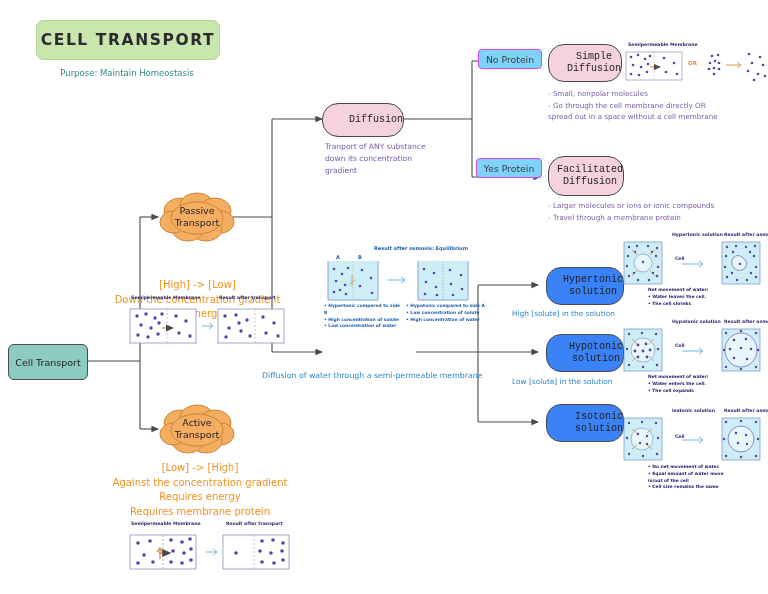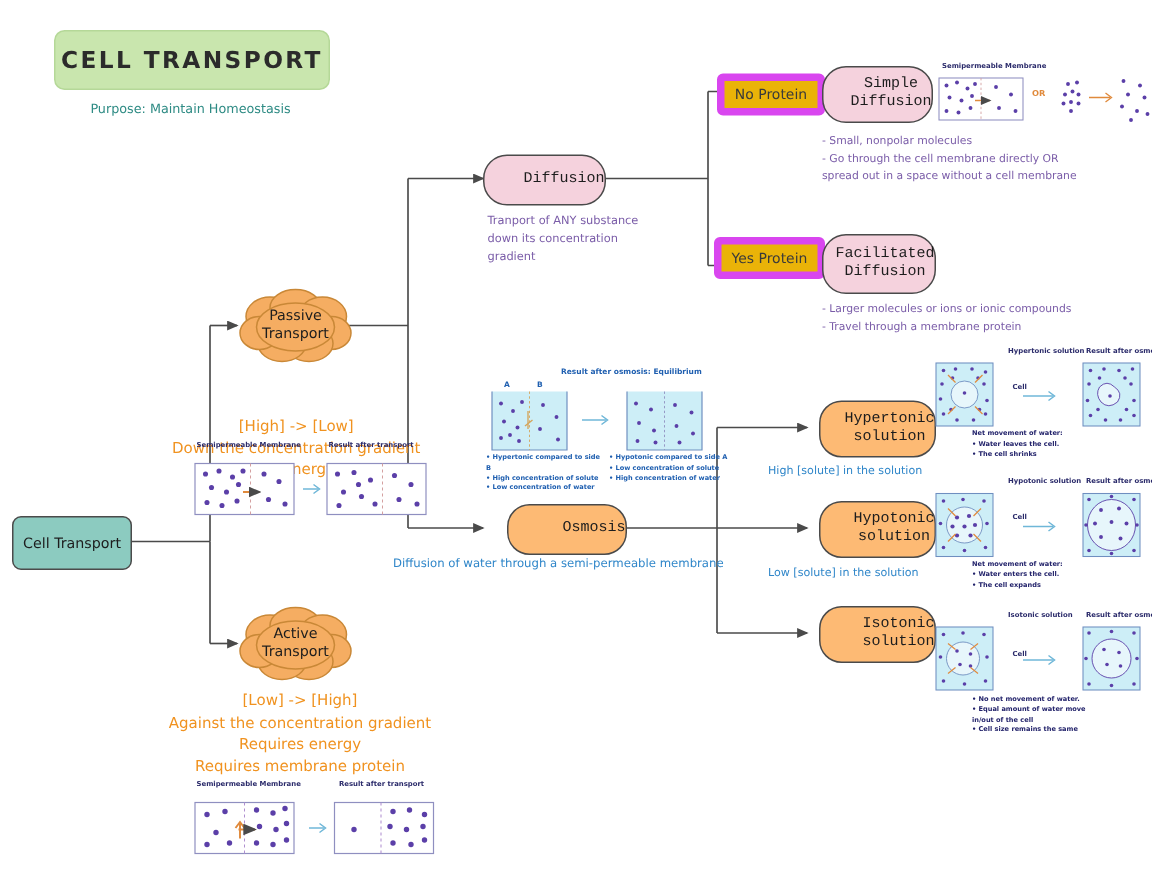--- a/index.html
+++ b/index.html
@@ -47,25 +47,25 @@
   .cloud .cloudbg{position:absolute;left:0;top:0;width:78px;height:52px;z-index:-1;}
   .cloud .lbl{position:relative;z-index:2;}
 
   
   .pill{
     position:absolute;display:flex;align-items:center;justify-content:flex-end;
     text-align:center;border-radius:16px;border:1.3px solid #4a4a4a;
     font-size:10px;line-height:1.25;color:#1d1d1d;font-family:Liberation Mono, monospace;
   }
   .pill-pink{background:#f5d2dd;}
-  .pill-blue{background:#fdba74;border-radius:15px;}
+  .pill-blue{background:#3b82f6;border-radius:15px;}
 
   
   .tag{
-    position:absolute;background:#eab308;border:5px solid #d946ef;border-radius:4px;
+    position:absolute;background:#7dd3fc;border:1px solid #d946ef;border-radius:4px;
     display:flex;align-items:center;justify-content:center;
     font-size:9.3px;color:#3a3a3a;
   }
 
   
   .t{position:absolute;white-space:pre-line;}
   .t-orange{color:#f0921f;}
   .t-purple{color:#7a5ca8;}
   .t-blue{color:#2f86c9;}
 
@@ -321,23 +321,20 @@
   <div class="tag" style="left:476px;top:158px;width:64px;height:18px;">
     <span>Yes Protein</span>
   </div>
   <div class="pill pill-pink" style="left:548px;top:156px;width:74px;height:38px;">
     <span style="white-space:pre-line;">Facilitated
 Diffusion</span>
   </div>
   <div class="t t-purple" style="left:548px;top:200px;width:220px;font-size:7.2px;line-height:1.6;">- Larger molecules or ions or ionic compounds
 - Travel through a membrane protein</div>
 
-  <div class="pill pill-blue" style="left:338px;top:336px;width:78px;height:32px;">
-    <span>Osmosis</span>
-  </div>
   <div class="t t-blue" style="left:262px;top:371px;width:230px;font-size:7.8px;">Diffusion of water through a semi-permeable membrane</div>
 
   <div class="fig" style="left:322px;top:245px;width:162px;height:80px;">
     <div class="figlbl blue" style="left:52px;top:0px;font-size:5px;">Result after osmosis: Equilibrium</div>
     <div class="figlbl blue" style="left:14px;top:9px;font-size:5px;">A</div>
     <div class="figlbl blue" style="left:36px;top:9px;font-size:5px;">B</div>
     <svg style="position:absolute;left:0;top:15px;" width="162" height="45" viewBox="0 0 162 45">
       <path d="M6,1 L6,40 L56,40 L56,1" fill="#cdeef7" stroke="#6f8fc0" stroke-width="0.8"></path>
       <line x1="31" y1="1" x2="31" y2="40" stroke="#d4a45a" stroke-width="0.6" stroke-dasharray="1.6,1.6"></line>
       <g fill="#5b3fa8">

